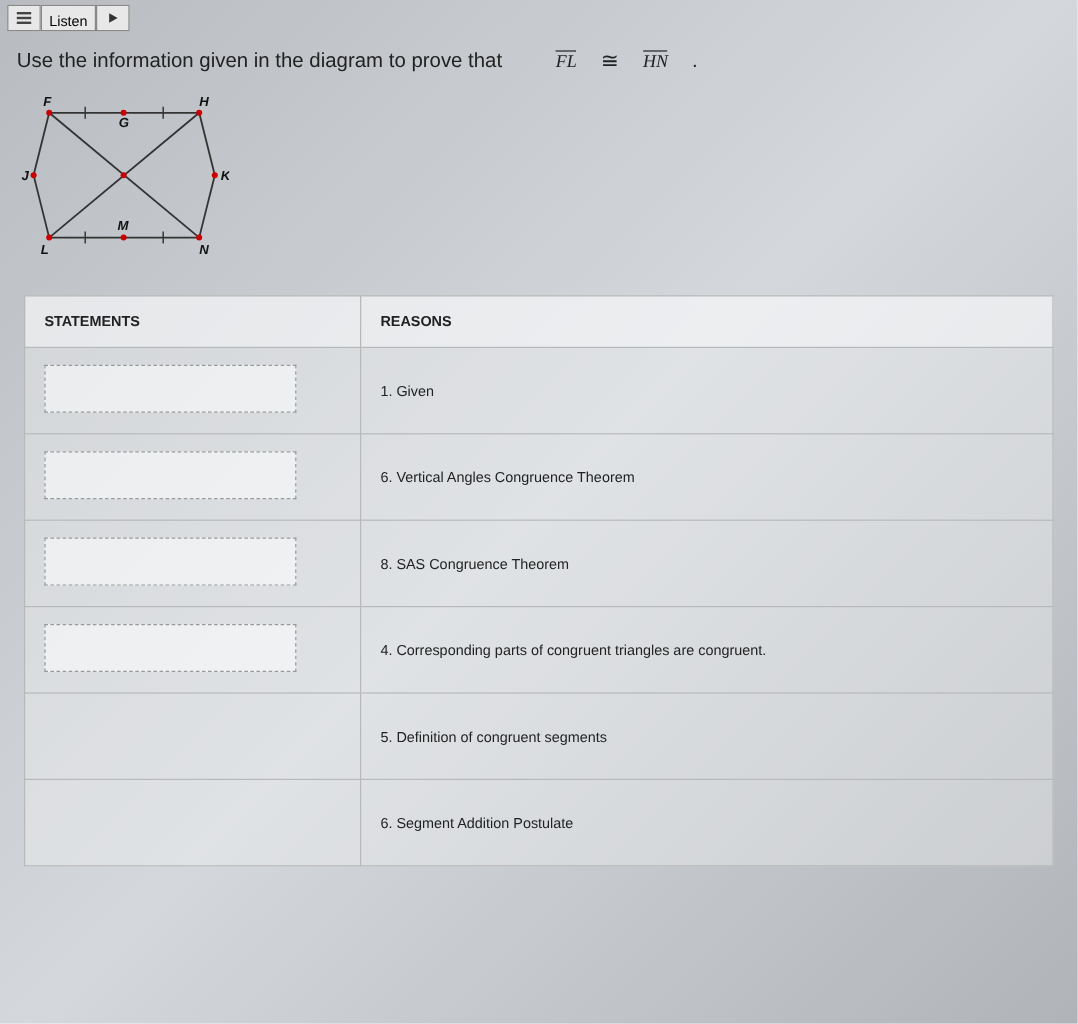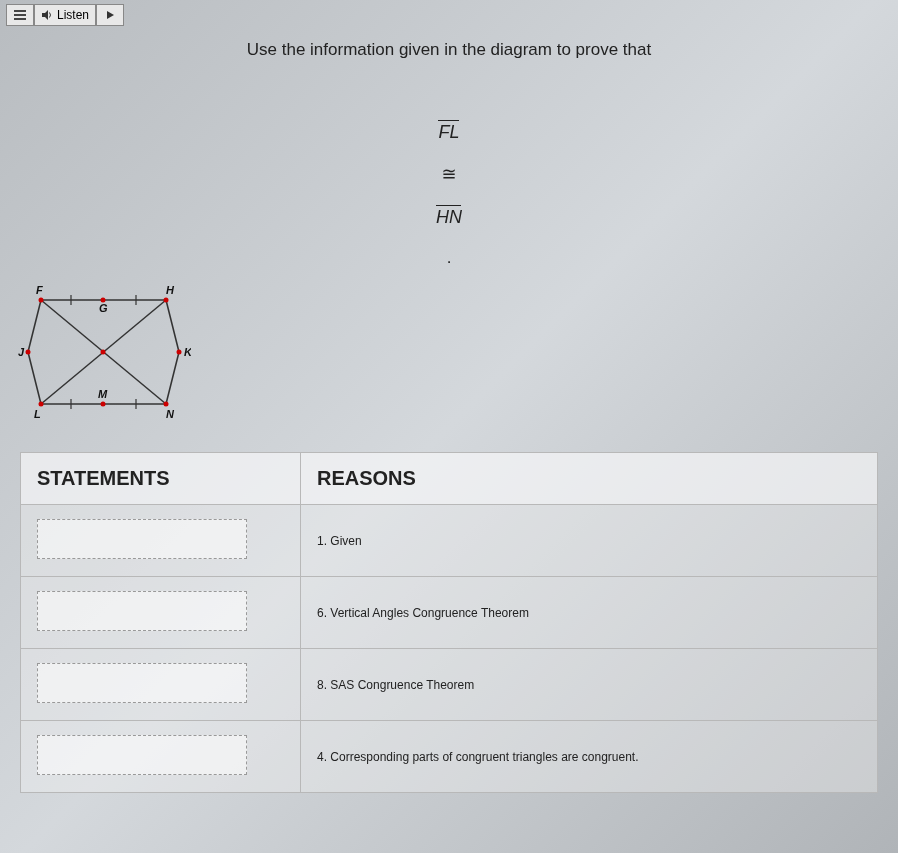--- a/index.html
+++ b/index.html
@@ -20,20 +20,21 @@
 .tb-btn {
   border: 1px solid #888;
   background: #e8e8e8;
   padding: 2px 6px;
   font-size: 12px;
   display: flex;
   align-items: center;
   gap: 4px;
   cursor: pointer;
   height: 22px;
+  flex-direction: column;
 }
 .tb-btn.menu { width: 28px; justify-content: center; }
 .tb-btn.play { width: 28px; justify-content: center; }
 .hamburger {
   display: inline-flex;
   flex-direction: column;
   gap: 2px;
 }
 .hamburger span {
   display: block;
@@ -42,28 +43,27 @@
   background: #444;
 }
 .prompt {
   padding: 10px 14px 6px 14px;
   font-size: 17px;
   color: #222;
   display: flex;
   align-items: center;
   flex-wrap: wrap;
   gap: 20px;
-  flex-direction: column;
 }
 .math-seg {
   font-style: italic;
-  font-family: Liberation Sans, sans-serif;
+  font-family: Liberation Serif, serif;
   position: relative;
   padding-top: 2px;
-  font-size: 18px;
+  font-size: 15px;
 }
 .math-seg::before {
   content: "";
   position: absolute;
   top: 0;
   left: 0;
   right: 1px;
   height: 1px;
   background: #222;
 }
@@ -87,21 +87,21 @@
 th, td {
   border: 1px solid #b8b8b8;
   text-align: left;
   padding: 14px 16px;
   font-size: 12px;
   color: #222;
   vertical-align: middle;
 }
 th {
   font-weight: bold;
-  font-size: 20px;
+  font-size: 12px;
   background: rgba(250,250,252,0.5);
 }
 th:first-child, td:first-child { width: 280px; }
 .stmt-input {
   width: 210px;
   height: 40px;
   border: 1px dashed #999;
   background: rgba(255,255,255,0.55);
   display: inline-block;
 }
@@ -210,15 +210,23 @@
           <span class="stmt-input"></span>
         </td>
         <td class="reason">8. SAS Congruence Theorem</td>
       </tr>
       <tr>
         <td>
           <span class="stmt-input"></span>
         </td>
         <td class="reason">4. Corresponding parts of congruent triangles are congruent.</td>
       </tr>
+      <tr>
+        <td></td>
+        <td class="reason">5. Definition of congruent segments</td>
+      </tr>
+      <tr>
+        <td></td>
+        <td class="reason">6. Segment Addition Postulate</td>
+      </tr>
     </tbody>
   </table>
 </div>
 
 </body></html>

